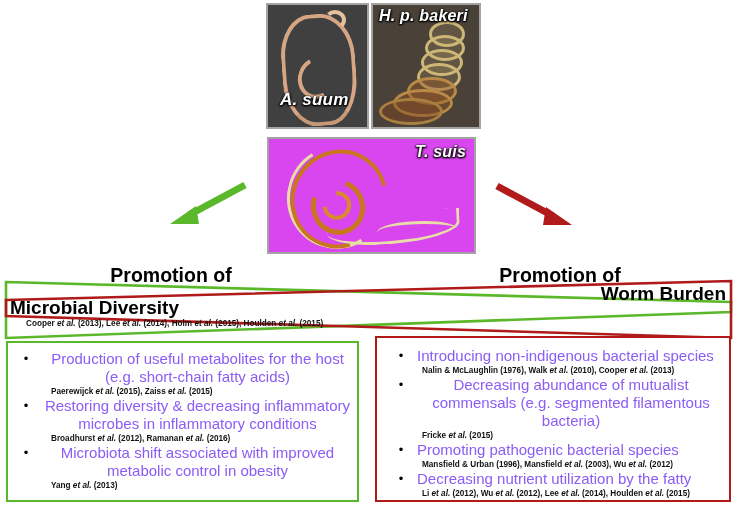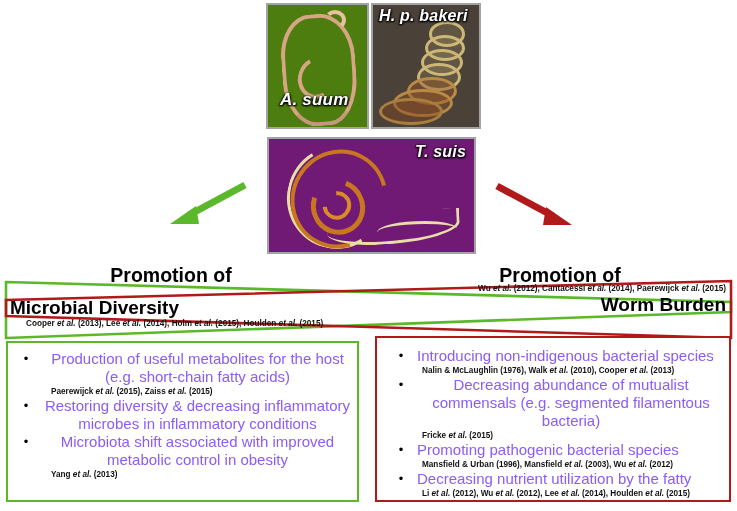--- a/index.html
+++ b/index.html
@@ -8,27 +8,27 @@
 
   .figure{position:absolute;left:0;top:0;width:737px;height:511px;}
 
   
   .photo{position:absolute;overflow:hidden;border:2px solid #a3a3a3;}
   .photo .caption{position:absolute;font-style:italic;font-weight:bold;
       color:#ffffff;letter-spacing:.2px;
       text-shadow:0 0 2px #000,1px 1px 2px #000,-1px 1px 2px #000;}
 
   #photo-asuum{left:266px;top:3px;width:99px;height:122px;
-      background:#4d7c0f;}
+      background:#404040;}
   #photo-asuum .caption{left:12px;bottom:17px;font-size:17px;}
   #photo-bakeri{left:371px;top:3px;width:106px;height:122px;
       background:#4a4139;}
   #photo-bakeri .caption{left:6px;top:2px;font-size:16px;}
   #photo-tsuis{left:267px;top:137px;width:205px;height:113px;
-      background:#701a75;}
+      background:#d946ef;}
   #photo-tsuis .caption{right:8px;top:4px;font-size:16px;}
 
   
   .asuum-worm{position:absolute;left:14px;top:9px;width:66px;height:104px;
      border:4px solid #d6a583;border-radius:42% 46% 40% 44%/38% 40% 44% 42%;
      border-bottom-color:#c59876;transform:rotate(-4deg);}
   .asuum-hook{position:absolute;left:30px;top:52px;width:30px;height:34px;
      border:4px solid #d6a583;border-right-color:transparent;
      border-top-color:transparent;border-radius:50%;transform:rotate(18deg);}
   .asuum-tip{position:absolute;left:56px;top:5px;width:14px;height:12px;
@@ -157,37 +157,37 @@
   <div class="promo" id="promo-dysbiosis">
     <div>Promotion of</div>
   </div>
 
   <div class="titlebox" id="box-diversity">
     <div class="title-h">Microbial Diversity</div>
     <div class="title-cite">Cooper <i>et al.</i> (2013), Lee <i>et al.</i> (2014),  Holm <i>et al.</i> (2015), Houlden <i>et al.</i> (2015)</div>
   </div>
 
   <div class="titlebox" id="box-burden">
-    <div class="title-cite">Wu <i>et al.</i> (2012), Cantacessi <i>et al.</i> (2014), Paerewijck <i>et al.</i> (2015)</div>
     <div class="title-h">Worm Burden</div>
   </div>
 
   <div class="contentbox" id="list-eubiosis">
     <div class="inner">
 
       <div class="bullet-row">
         <span class="dot">•</span>
         <span class="btext">Production of useful metabolites for the host (e.g. short-chain fatty acids)</span>
       </div>
       <div class="cite">Paerewijck <i>et al.</i> (2015), Zaiss <i>et al.</i> (2015)</div>
 
       <div class="bullet-row">
         <span class="dot">•</span>
         <span class="btext">Restoring diversity &amp; decreasing inflammatory microbes in inflammatory conditions</span>
       </div>
+      <div class="cite">Broadhurst <i>et al.</i> (2012), Ramanan <i>et al.</i> (2016)</div>
 
       <div class="bullet-row">
         <span class="dot">•</span>
         <span class="btext">Microbiota shift associated with improved metabolic control in obesity</span>
       </div>
       <div class="cite">Yang <i>et al.</i> (2013)</div>
 
     </div>
   </div>
 

